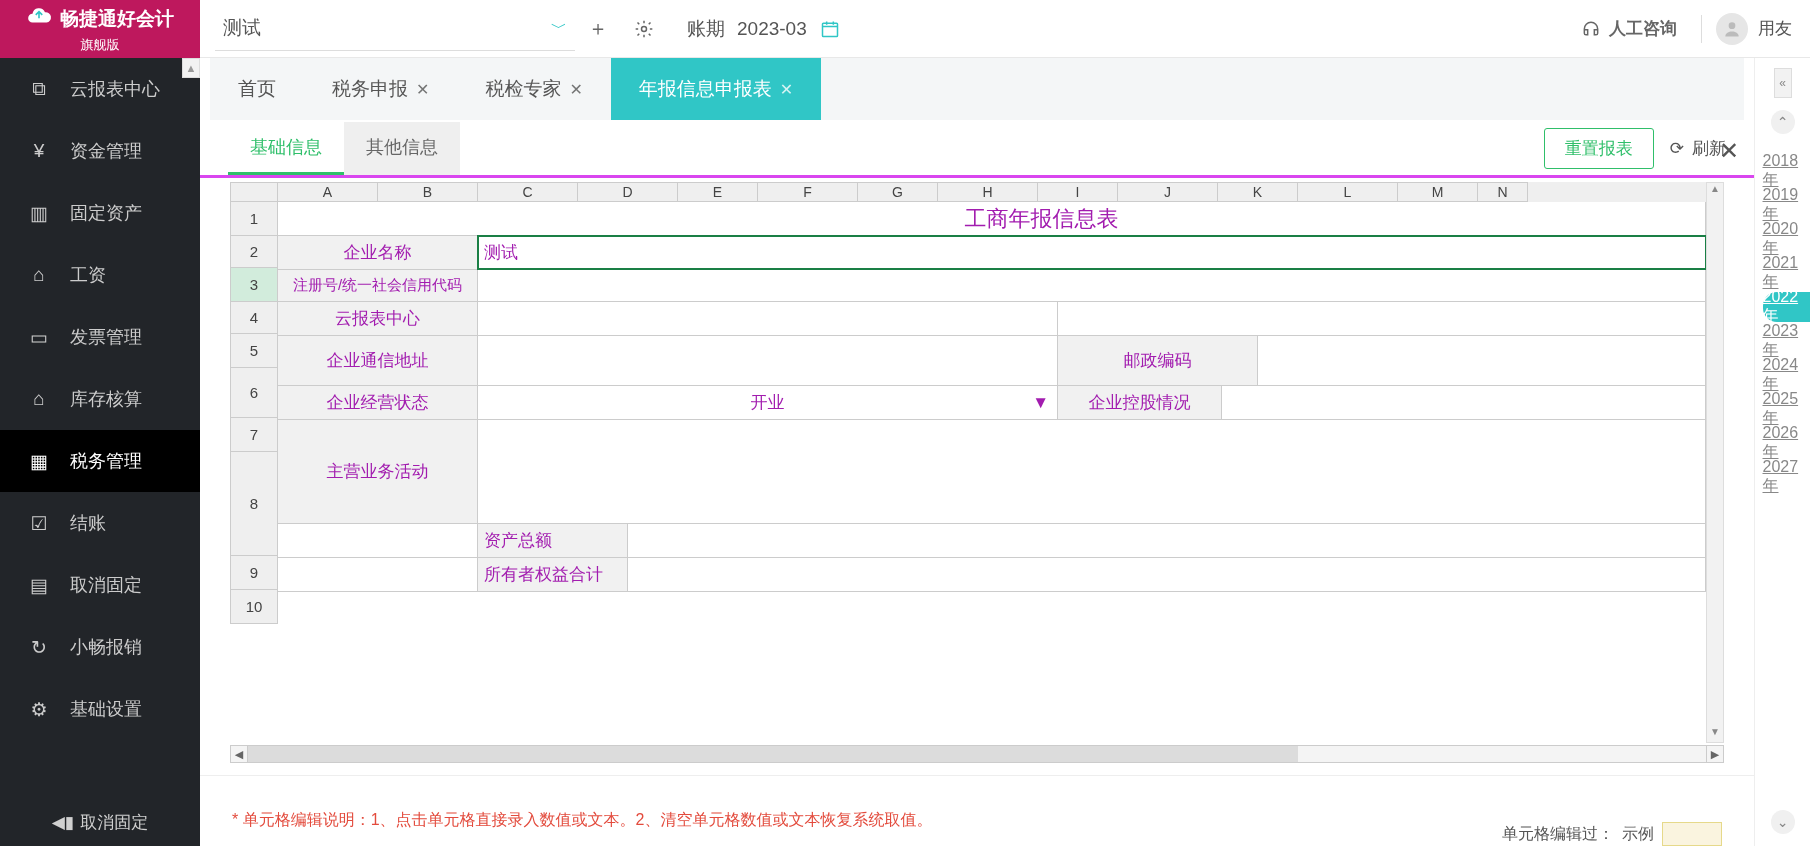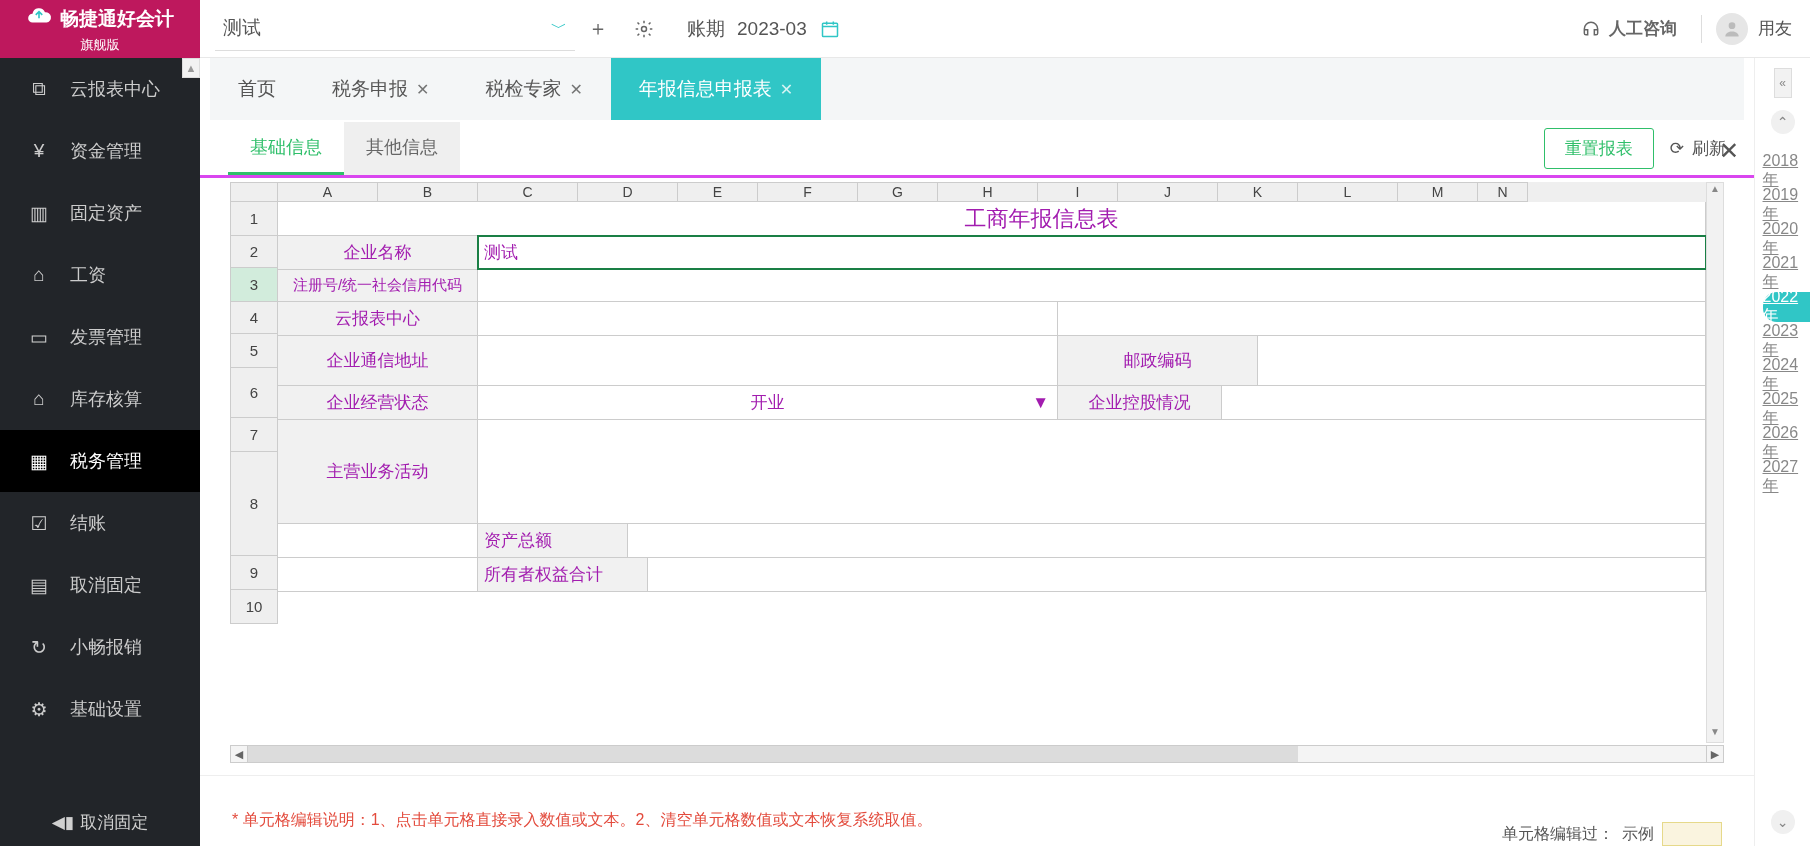--- a/index.html
+++ b/index.html
@@ -301,21 +301,21 @@
           </div>
 
           <div class="grow" style="height:34px">
             <div class="gcell" style="width:200px"></div>
             <div class="gcell label" style="width:150px;justify-content:flex-start">资产总额</div>
             <div class="gcell" style="flex:1"></div>
           </div>
 
           <div class="grow" style="height:34px">
             <div class="gcell" style="width:200px"></div>
-            <div class="gcell label" style="width:170px;justify-content:flex-start">所有者权益合计</div>
+            <div class="gcell label" style="width:150px;justify-content:flex-start">所有者权益合计</div>
             <div class="gcell" style="flex:1"></div>
           </div>
         </div>
       </div>
       <div class="sheet-vscroll">
         <div style="position:absolute;top:0;width:100%;height:16px;text-align:center;font-size:10px;color:#888">▲</div>
         <div style="position:absolute;bottom:0;width:100%;height:16px;text-align:center;font-size:10px;color:#888">▼</div>
       </div>
     </div>
 

